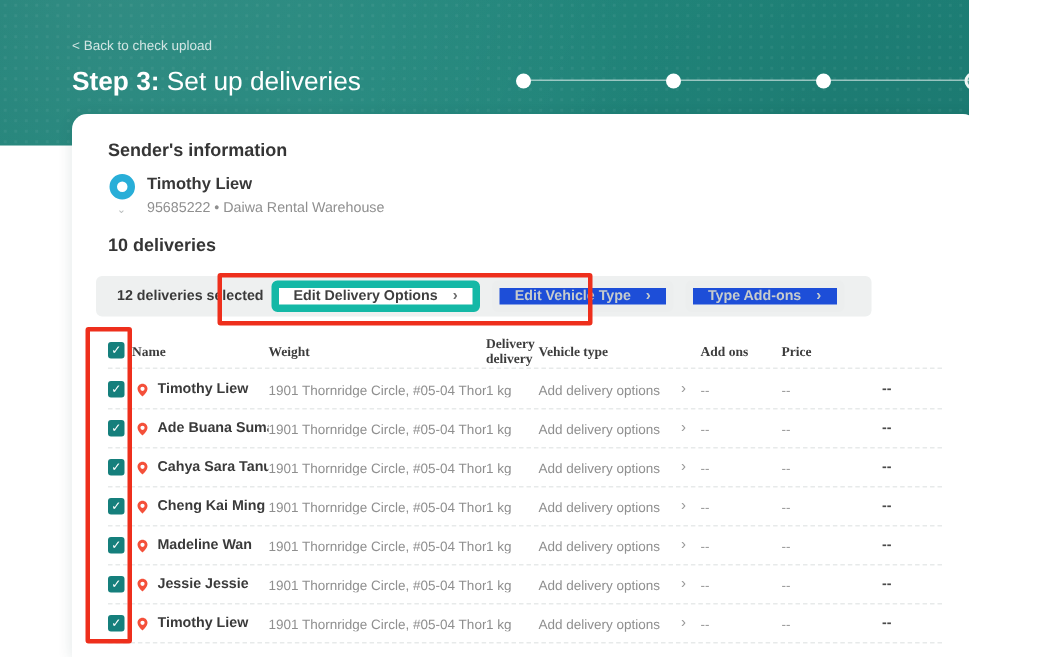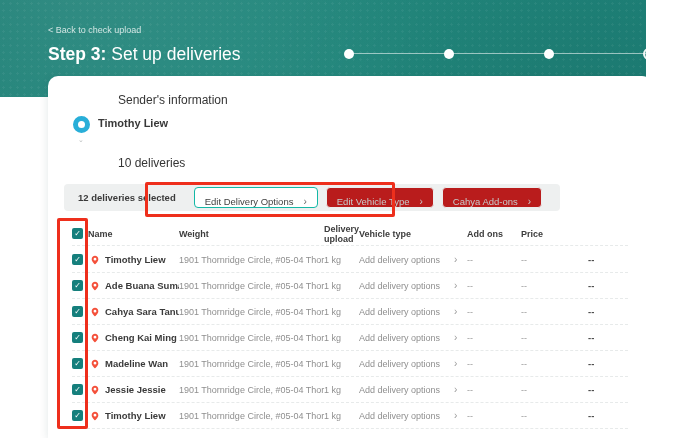--- a/index.html
+++ b/index.html
@@ -39,58 +39,59 @@
     background:#ffffff; z-index:3;
   }
   .dot.d1{left:344px;} .dot.d2{left:444px;} .dot.d3{left:544px;}
   .dot.d4{left:643px; background:rgba(255,255,255,0.25); border:2px solid #f2f6f5; width:12px; height:12px; top:47.5px;}
   
   .card {
     position:absolute; left:48px; top:76px; width:604px; height:362px;
     background:#ffffff; border-radius:10px 10px 0 0;
     box-shadow:0 2px 10px rgba(20,60,55,0.12); z-index:4;
   }
-  .section-title { position:absolute; left:24px; font-size:12px; font-weight:400; color:#353535;margin-left:46px; }
+  .section-title { position:absolute; left:24px; font-size:12px; font-weight:700; color:#353535; }
   .sender-title { top:17px; }
   .deliveries-title { top:80px; }
   .sender-row { position:absolute; left:24px; top:40px; display:flex; }
   .avatar-wrap { width:18px; margin-right:8px; text-align:center; }
   .avatar {
     display:inline-block; width:17px; height:17px; border-radius:50%;
     border:5px solid #28aed8; background:#fff;
   }
   .avatar-caret { display:block; font-size:7px; line-height:4px; color:#b8bcbc; margin-top:1px; }
   .sender-name { font-size:11px; font-weight:700; color:#383838; padding-top:1px; }
   .sender-sub  { font-size:9.5px; color:#8f8f8f; margin-top:4px; }
   
   .selection-bar {
     position:absolute; left:16px; top:108px; height:27px;
     display:inline-flex; align-items:center; background:#eef0f0;
     border-radius:4px; padding:0 10px 0 14px;
   }
-  .selected-label { font-size:9.5px; font-weight:700; color:#3a3a3a; margin-right:18px; white-space:nowrap; }
+  .selected-label { font-size:9.5px; font-weight:700; color:#3a3a3a; margin-right:5px; white-space:nowrap; }
   .btn {
     display:inline-flex; align-items:flex-end; height:21px; margin-right:8px;
-    background:#ffffff; border:1px solid #14b8a6; border-radius:4px;
+    background:#ffffff; border:5px solid #14b8a6; border-radius:4px;
     padding:0 10px; font-size:9.5px; color:#3f3f3f; cursor:pointer; white-space:nowrap;
     font-family:"Liberation Sans", sans-serif;
+    font-weight:bold;
   }
   .btn .chev { margin-left:10px; font-size:10px; color:#6d6d6d; }
-  .btn.disabled { color:#c7cccc; border-color:#eceeee; background:#b91c1c; cursor:default; }
+  .btn.disabled { color:#c7cccc; border-color:#eceeee; background:#1d4ed8; cursor:default; }
   .btn.disabled .chev { color:#c7cccc; }
   
   .tgrid {
     display:grid; grid-template-columns:16px 91px 145px 35px 108px 54px 67px 1fr;
     align-items:center;
   }
   .table-head {
     position:absolute; left:24px; top:146px; width:556px; height:24px;
     border-bottom:1px dashed #e7eaea;
   }
-  .table-head .col { font-size:9px; font-weight:700; color:#3d3d3d; }
+  .table-head .col { font-size:9px; font-weight:700; color:#3d3d3d;font-family:Liberation Serif, serif; }
   .table-body { position:absolute; left:24px; top:171px; width:556px; }
   .trow { height:26px; border-bottom:1px dashed #e7eaea; }
   .cb {
     display:inline-flex; width:11px; height:11px; border-radius:2px;
     background:#157f7c; color:#fff; font-size:8px; line-height:11px;
     align-items:center; justify-content:center; cursor:pointer;
   }
   .name-cell { display:flex; align-items:center; padding-left:2px; }
   .pin { width:10px; height:10px; margin-right:5px; flex:0 0 auto; }
   .cell-name { font-size:9.5px; font-weight:700; color:#3a3a3a; white-space:nowrap; overflow:hidden; }
@@ -124,48 +125,49 @@
 
     <div class="section-title sender-title">Sender's information</div>
 
     <div class="sender-row">
       <span class="avatar-wrap">
         <span class="avatar"></span>
         <span class="avatar-caret">⌄</span>
       </span>
       <span>
         <div class="sender-name">Timothy Liew</div>
+        <div class="sender-sub">95685222 • Daiwa Rental Warehouse</div>
       </span>
     </div>
 
     <div class="section-title deliveries-title">10 deliveries</div>
 
     <div class="selection-bar">
       <span class="selected-label">12 deliveries selected</span>
       <button class="btn">
         <span>Edit Delivery Options</span>
         <span class="chev">›</span>
       </button>
       <button class="btn disabled">
         <span>Edit Vehicle Type</span>
         <span class="chev">›</span>
       </button>
       <button class="btn disabled">
-        <span>Cahya Add-ons</span>
+        <span>Type Add-ons</span>
         <span class="chev">›</span>
       </button>
     </div>
 
     <div class="table-head tgrid">
       <span class="cb" style="background: rgb(21, 127, 124);">
           <span>✓</span>
         </span>
       <span class="col">Name</span>
       <span class="col">Weight</span>
-      <span class="col">Delivery upload</span>
+      <span class="col">Delivery delivery</span>
       <span class="col">Vehicle type</span>
       <span class="col">Add ons</span>
       <span class="col">Price</span>
     </div>
 
     <div class="table-body">
   <div class="trow tgrid">
     <span class="cb" style="background: rgb(21, 127, 124);">
             <span>✓</span>
           </span>

